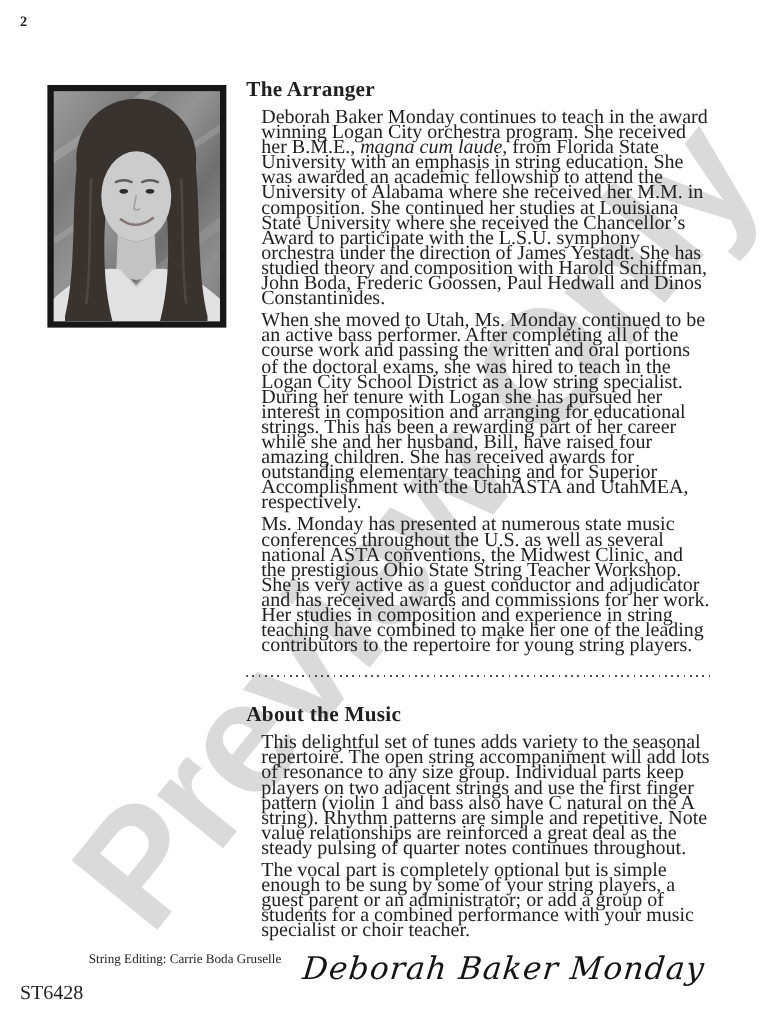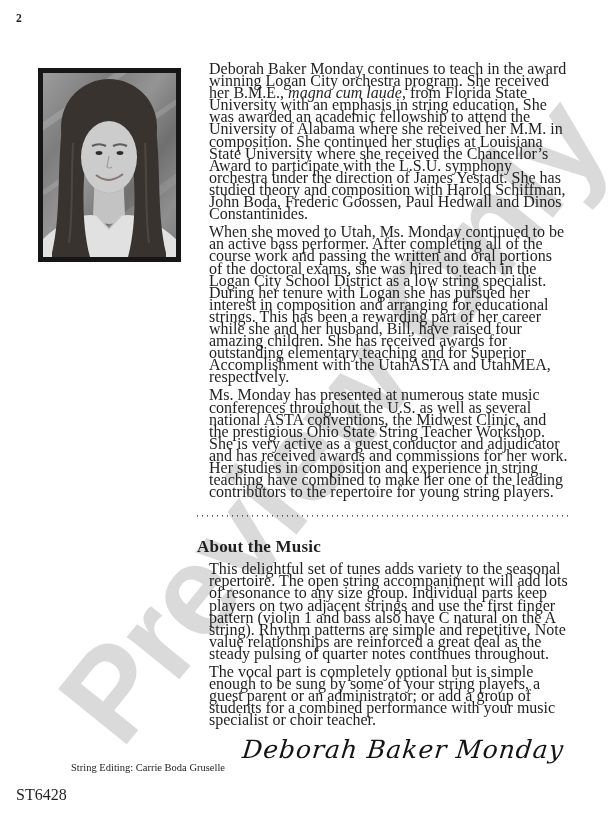--- a/index.html
+++ b/index.html
@@ -108,20 +108,21 @@
 
       <path d="M66,83 L64,94 Q66.5,96 69,94" stroke="#a0a0a0" stroke-width="1.3" fill="none"></path>
 
       <path d="M53,102 Q66,112 80,101" stroke="#857676" stroke-width="2.2" fill="none"></path>
       <path d="M56,103 Q66,109 77,102 Q66,107 56,103 Z" fill="#c4c4c4"></path>
     </svg>
   </div>
 
   <div class="text-col">
 
+    <h2 class="section-heading">The Arranger</h2>
 
     <p><span>Deborah Baker Monday continues to teach in the award winning Logan City orchestra program. She received her B.M.E., </span><i>magna cum laude</i><span>, from Florida State University with an emphasis in string education. She was awarded an academic fellowship to attend the University of Alabama where she received her M.M. in composition. She continued her studies at Louisiana State University where she received the Chancellor’s Award to participate with the L.S.U. symphony orchestra under the direction of James Yestadt. She has studied theory and composition with Harold Schiffman, John Boda, Frederic Goossen, Paul Hedwall and Dinos Constantinides.</span></p>
 
     <p>When she moved to Utah, Ms. Monday continued to be an active bass performer. After completing all of the course work and passing the written and oral portions of the doctoral exams, she was hired to teach in the Logan City School District as a low string specialist. During her tenure with Logan she has pursued her interest in composition and arranging for educational strings. This has been a rewarding part of her career while she and her husband, Bill, have raised four amazing children. She has received awards for outstanding elementary teaching and for Superior Accomplishment with the UtahASTA and UtahMEA, respectively.</p>
 
     <p>Ms. Monday has presented at numerous state music conferences throughout the U.S. as well as several national ASTA conventions, the Midwest Clinic, and the prestigious Ohio State String Teacher Workshop. She is very active as a guest conductor and adjudicator and has received awards and commissions for her work. Her studies in composition and experience in string teaching have combined to make her one of the leading contributors to the repertoire for young string players.</p>
 
     <div class="dotted-rule"></div>
 
     <h2 class="section-heading">About the Music</h2>

